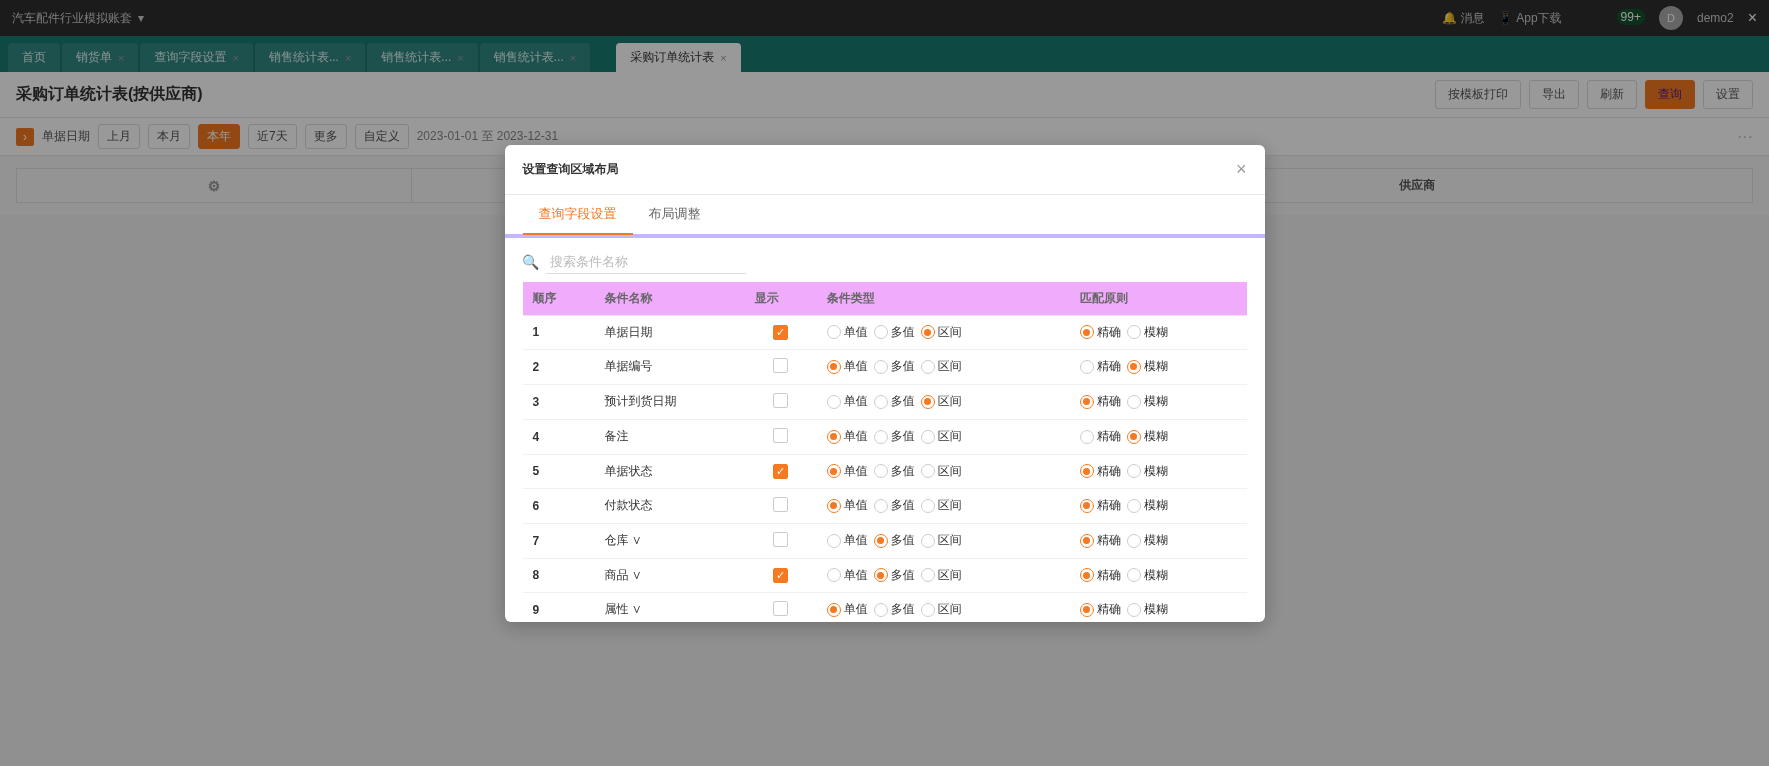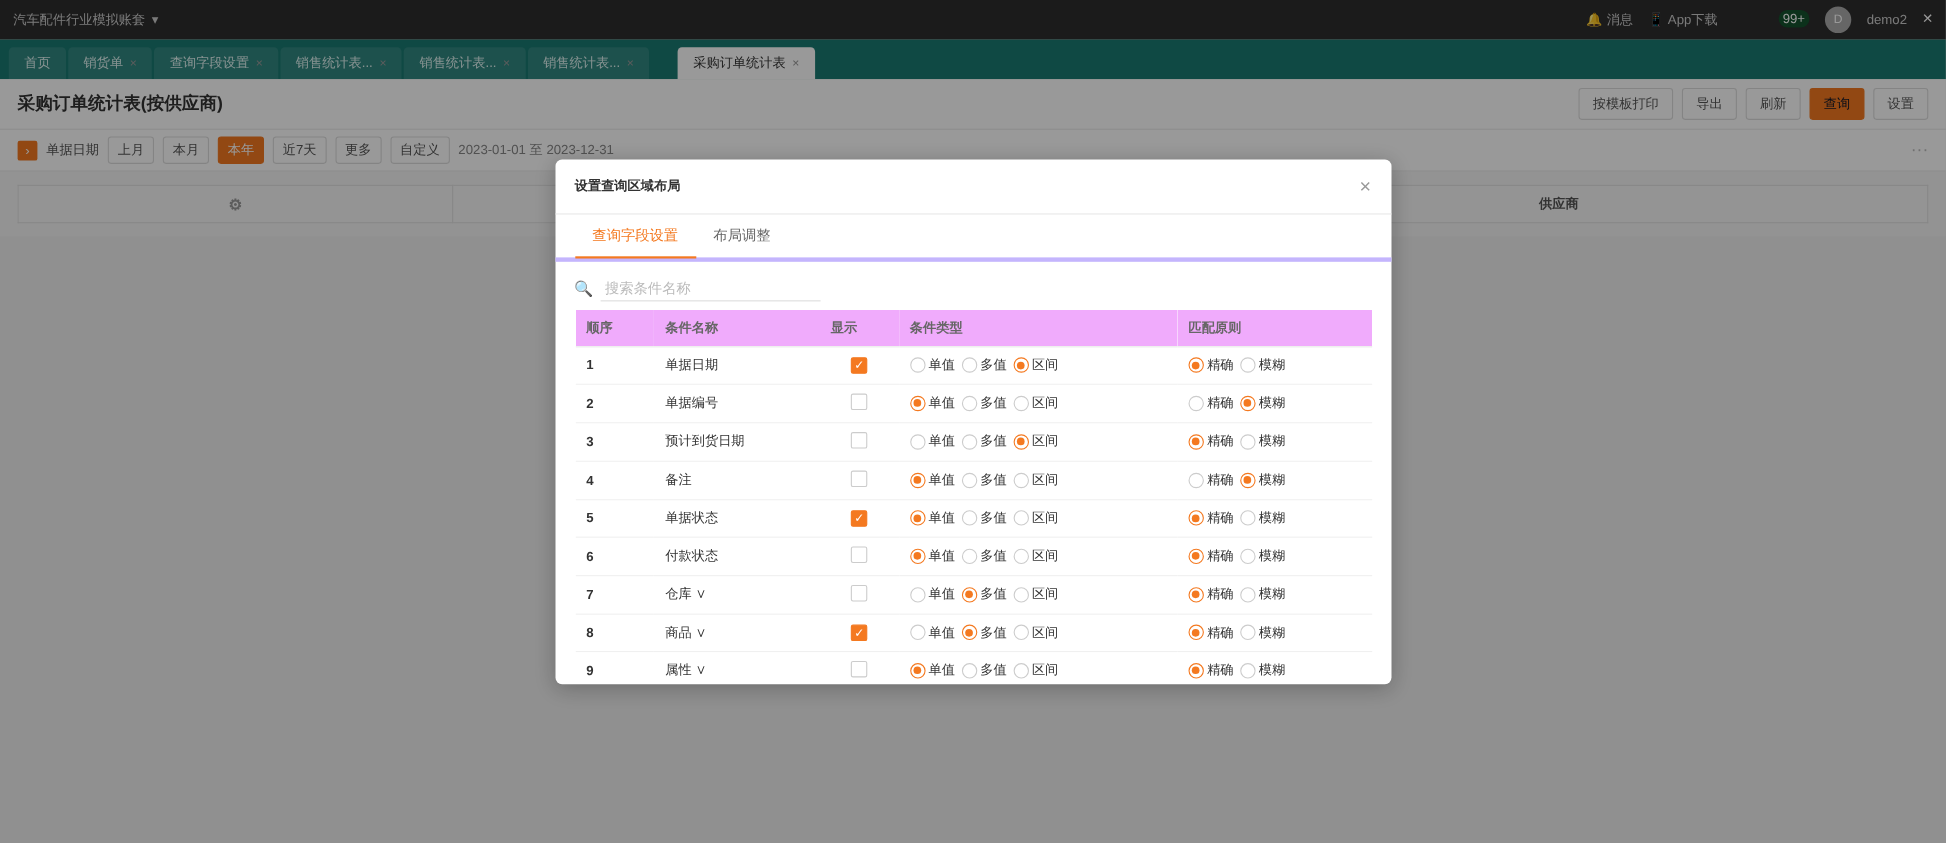--- a/index.html
+++ b/index.html
@@ -46,21 +46,21 @@
       background: #fff;
       padding: 8px 16px;
       display: flex;
       align-items: center;
       justify-content: space-between;
       border-bottom: 1px solid #e8e8e8;
     }
     .page-title { font-size: 16px; font-weight: bold; color: #333; }
     .page-actions { display: flex; gap: 8px; align-items: center; }
     .btn { padding: 5px 12px; border-radius: 3px; border: 1px solid #ddd; cursor: pointer; font-size: 12px; background: #fff; }
-    .btn-primary { background: #f47920; color: #0f172a; border-color: #f47920; }
+    .btn-primary { background: #f47920; color: #4c1d95; border-color: #f47920; }
     .btn-default { background: #fff; color: #555; }
 
     
     .filter-bar {
       background: #fff;
       padding: 6px 16px;
       display: flex;
       align-items: center;
       gap: 8px;
       border-bottom: 1px solid #e8e8e8;

